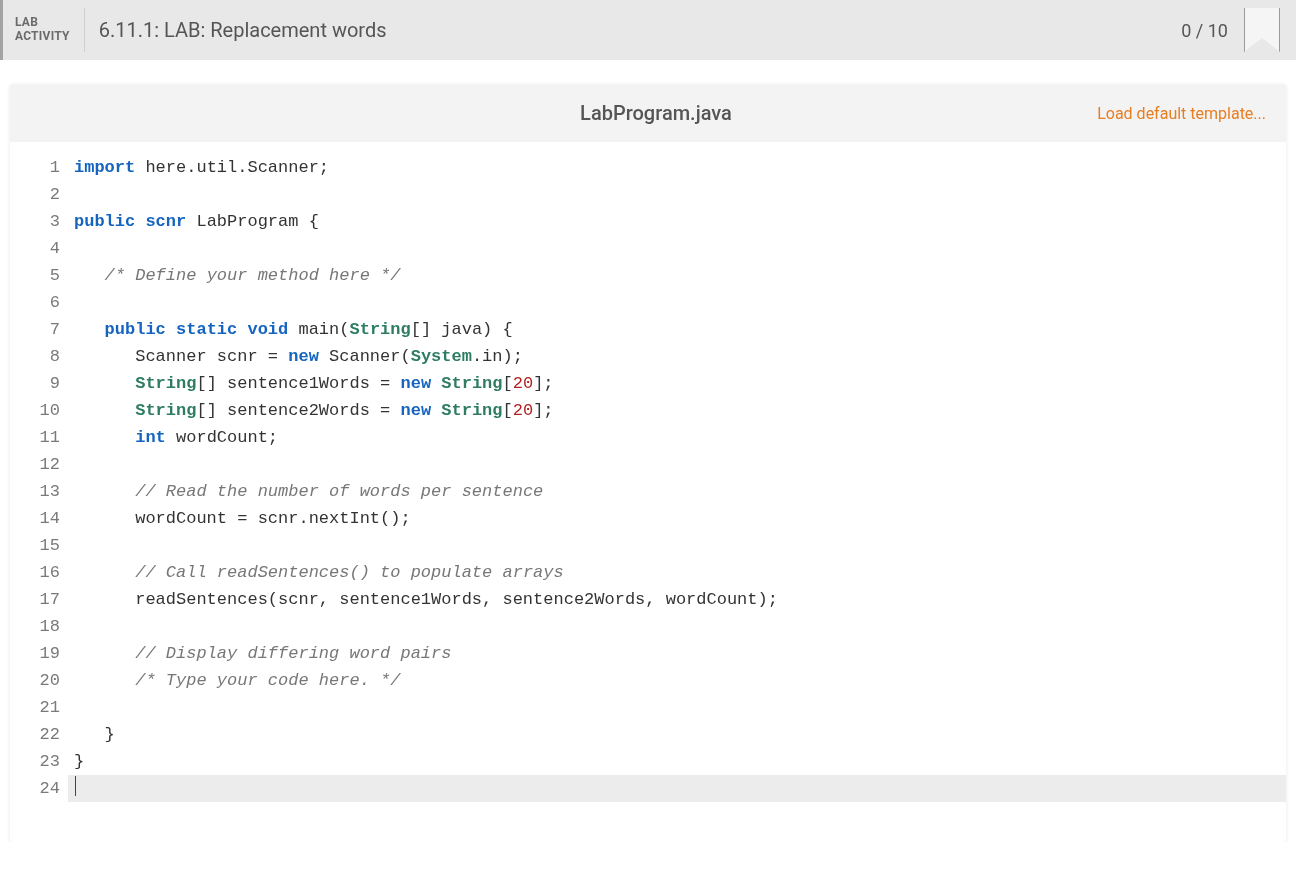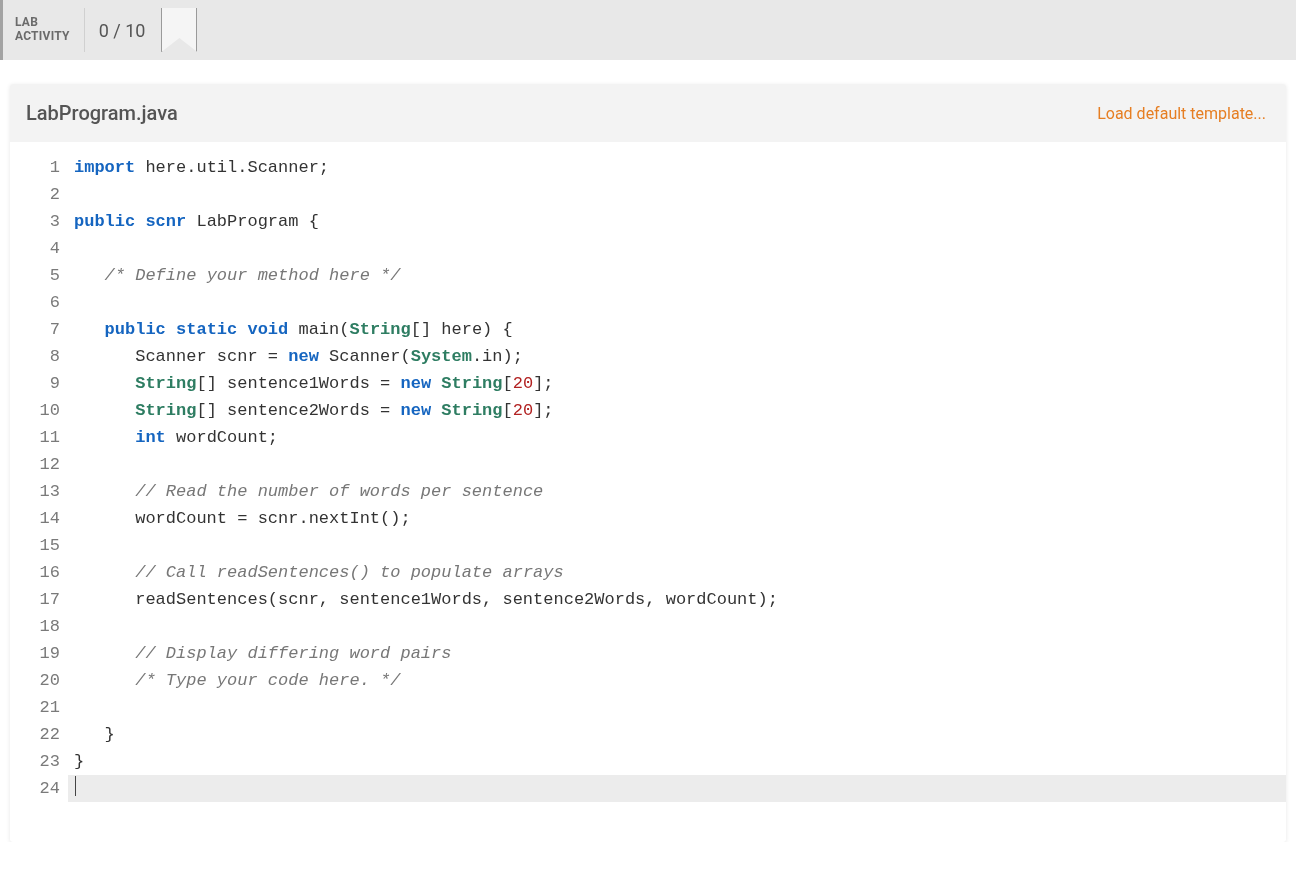--- a/index.html
+++ b/index.html
@@ -73,20 +73,21 @@
     display: flex;
     align-items: center;
     background: #f3f3f3;
     height: 58px;
     padding: 0 20px;
     position: relative;
   }
   .filename {
     position: absolute;
     left: 16px; right: 0;
+    text-align: center;
     font-size: 20px;
     color: #555;
     font-weight: 500;
     pointer-events: none;
   }
   .load-template {
     margin-left: auto;
     color: #e67e22;
     font-size: 16px;
     cursor: pointer;
@@ -126,20 +127,21 @@
 </style>
 </head>
 <body>
 
 <div class="header-bar">
   <div class="lab-pill">
     <div>LAB</div>
     <div>ACTIVITY</div>
   </div>
   <div class="vdiv"></div>
+  <div class="lab-title">6.11.1: LAB: Replacement words</div>
   <div class="score">0 / 10</div>
   <div class="bookmark"></div>
 </div>
 
 <div class="editor-panel">
   <div class="editor-header">
     <div class="filename">LabProgram.java</div>
     <div class="load-template">Load default template...</div>
   </div>
   <div class="code-area">
@@ -169,21 +171,21 @@
         <div>23</div>
         <div>24</div>
       </div>
     <div class="code-lines" id="codelines">
         <div class="line"><span class="tok-kw">import</span><span> here.util.Scanner;</span></div>
         <div class="line"></div>
         <div class="line"><span class="tok-kw">public</span><span> </span><span class="tok-kw">scnr</span><span> LabProgram {</span></div>
         <div class="line"></div>
         <div class="line"><span>   </span><span class="tok-cm">/* Define your method here */</span></div>
         <div class="line"></div>
-        <div class="line"><span>   </span><span class="tok-kw">public</span><span> </span><span class="tok-kw">static</span><span> </span><span class="tok-kw">void</span><span> main(</span><span class="tok-type">String</span><span>[] here) {</span></div>
+        <div class="line"><span>   </span><span class="tok-kw">public</span><span> </span><span class="tok-kw">static</span><span> </span><span class="tok-kw">void</span><span> main(</span><span class="tok-type">String</span><span>[] java) {</span></div>
         <div class="line"><span>      Scanner scnr = </span><span class="tok-kw">new</span><span> Scanner(</span><span class="tok-type">System</span><span>.in);</span></div>
         <div class="line"><span>      </span><span class="tok-type">String</span><span>[] sentence1Words = </span><span class="tok-kw">new</span><span> </span><span class="tok-type">String</span><span>[</span><span class="tok-num">20</span><span>];</span></div>
         <div class="line"><span>      </span><span class="tok-type">String</span><span>[] sentence2Words = </span><span class="tok-kw">new</span><span> </span><span class="tok-type">String</span><span>[</span><span class="tok-num">20</span><span>];</span></div>
         <div class="line"><span>      </span><span class="tok-kw">int</span><span> wordCount;</span></div>
         <div class="line"></div>
         <div class="line"><span>      </span><span class="tok-cm">// Read the number of words per sentence</span></div>
         <div class="line"><span>      wordCount = scnr.nextInt();</span></div>
         <div class="line"></div>
         <div class="line"><span>      </span><span class="tok-cm">// Call readSentences() to populate arrays</span></div>
         <div class="line"><span>      readSentences(scnr, sentence1Words, sentence2Words, wordCount);</span></div>

